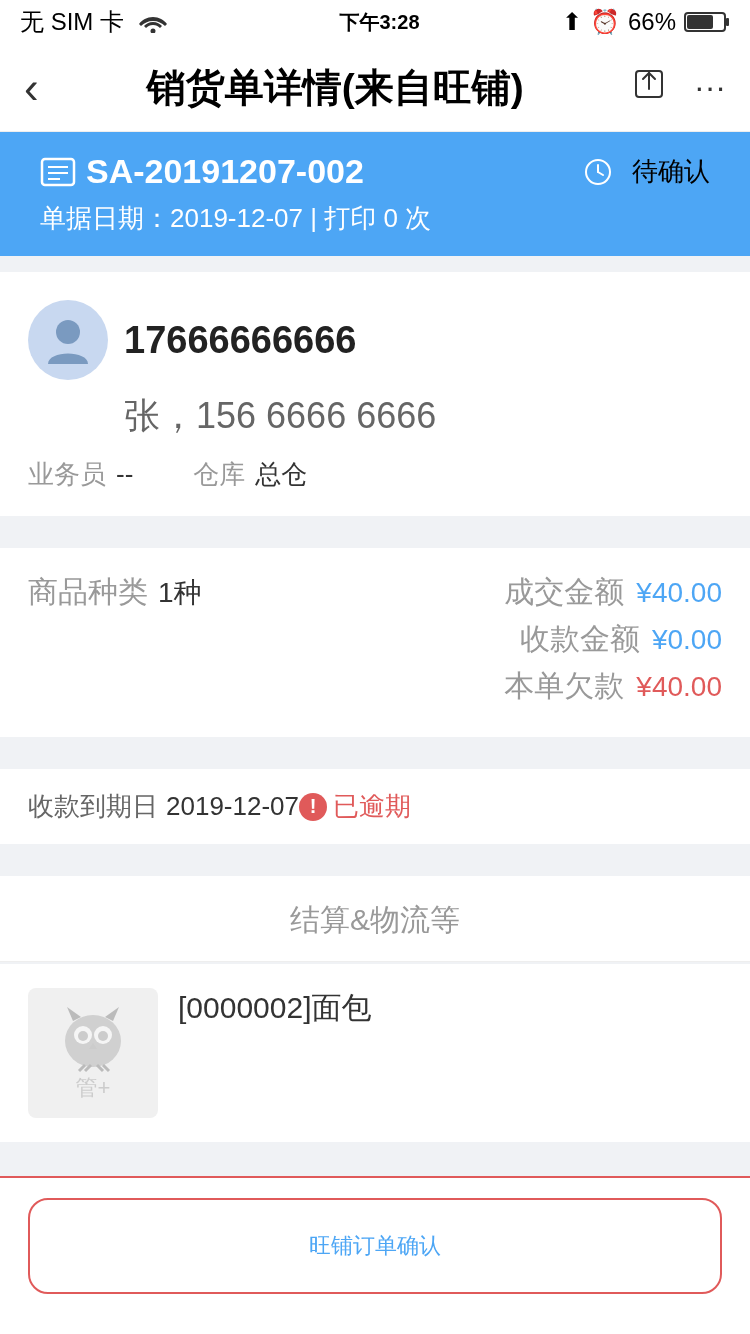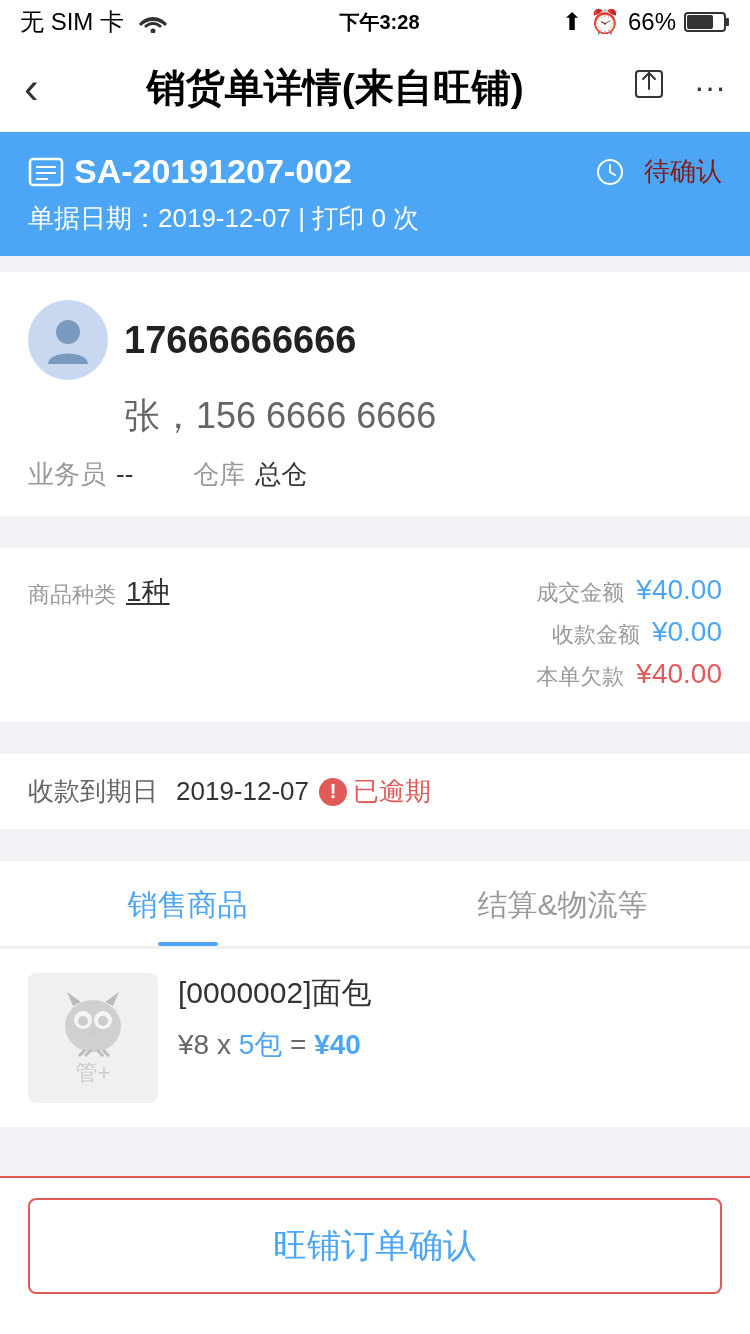--- a/index.html
+++ b/index.html
@@ -45,40 +45,40 @@
     }
     .nav-icon {
       font-size: 32px;
       color: #333;
     }
     .nav-right { display: flex; align-items: center; gap: 28px; }
 
     
     .blue-header {
       background: #4da6f5;
-      padding: 20px 28px;
+      padding: 20px 40px;
       margin-bottom: 0;
     }
     .blue-header-top {
       display: flex;
       justify-content: space-between;
       align-items: center;
       margin-bottom: 10px;
     }
     .order-id {
       font-size: 34px;
       font-weight: 700;
       color: #fff;
       display: flex;
       align-items: center;
       gap: 10px;
     }
     .order-status {
       font-size: 26px;
-      color: #7f1d1d;
+      color: #000000;
       display: flex;
       align-items: center;
       gap: 20px;
     }
     .order-meta {
       font-size: 26px;
       color: #fff;
     }
 
     
@@ -130,22 +130,22 @@
       background: #fff;
       padding: 24px 28px;
       margin-bottom: 16px;
     }
     .summary-row {
       display: flex;
       justify-content: space-between;
       align-items: flex-start;
     }
     .summary-left { font-size: 26px; color: #666; }
-    .summary-label { color: #999; font-size: 22px; margin-top: 6px; }
-    .summary-value-main { font-size: 28px; color: #333; margin-top: 1px; text-decoration: underline; }
+    .summary-label { color: #999; font-size: 30px; }
+    .summary-value-main { font-size: 28px; color: #333; margin-top: 1px; }
     .summary-right {
       text-align: right;
     }
     .summary-right-row {
       display: flex;
       justify-content: flex-end;
       align-items: center;
       gap: 12px;
       margin-bottom: 6px;
       font-size: 26px;
@@ -154,21 +154,21 @@
     .amount-red { color: #e05a5a; font-size: 28px; }
 
     
     .due-card {
       background: #fff;
       padding: 20px 28px;
       margin-bottom: 16px;
       font-size: 26px;
       display: flex;
       align-items: center;
-      gap: 10px;
+      gap: 0;
     }
     .due-label { color: #666; }
     .due-date { color: #333; margin-left: 8px; }
     .overdue-badge {
       display: flex;
       align-items: center;
       gap: 6px;
       color: #e05a5a;
       font-size: 26px;
     }
@@ -275,23 +275,23 @@
       width: 750px;
       background: #fff;
       padding: 20px 28px 40px;
       border-top: 2px solid #e05a5a;
     }
     .confirm-btn {
       width: 100%;
       height: 96px;
       background: #fff;
       border: 2px solid #e05a5a;
-      border-radius: 8px;
+      border-radius: 20px;
       color: #4da6f5;
-      font-size: 34px;
+      font-size: 22px;
       font-weight: 500;
       display: flex;
       align-items: center;
       justify-content: center;
       cursor: pointer;
     }
 
     
     .separator {
       height: 16px;
@@ -422,23 +422,20 @@
   <span class="due-date">2019-12-07</span>
   <div class="overdue-badge">
     <div class="overdue-dot">!</div>
     <span>已逾期</span>
   </div>
 </div>
 
 <div class="separator"></div>
 
 <div class="tabs">
-  <div class="tab active">
-    <span>销售商品</span>
-  </div>
   <div class="tab">
     <span>结算&amp;物流等</span>
   </div>
 </div>
 
 <div class="product-section">
   <div class="product-item">
     <div class="product-thumb">
       <div class="product-thumb-inner">
 
@@ -461,23 +458,20 @@
           <line x1="44" y1="62" x2="50" y2="68" stroke="#bbb" stroke-width="3"></line>
           <line x1="50" y1="62" x2="56" y2="68" stroke="#bbb" stroke-width="3"></line>
         </svg>
         <span class="plus-badge">管+</span>
       </div>
     </div>
     <div class="product-info">
       <div class="product-name">
         <span>[0000002]</span><span>面包</span>
       </div>
-      <div class="product-price">
-        <span>¥8 x </span><span class="price-quantity">5包</span><span> = </span><span class="price-total">¥40</span>
-      </div>
     </div>
   </div>
 </div>
 
 <div class="bottom-spacer"></div>
 
 <div class="bottom-bar">
   <button class="confirm-btn">旺铺订单确认</button>
 </div>
 

